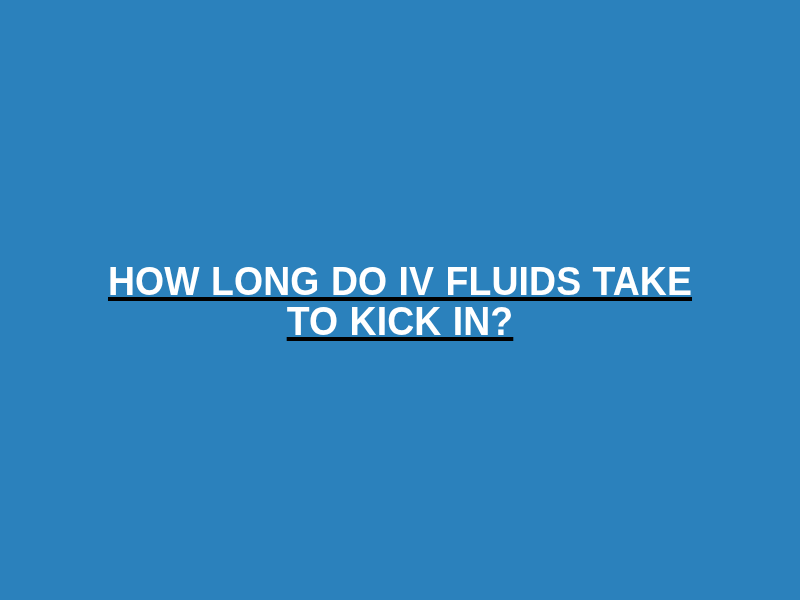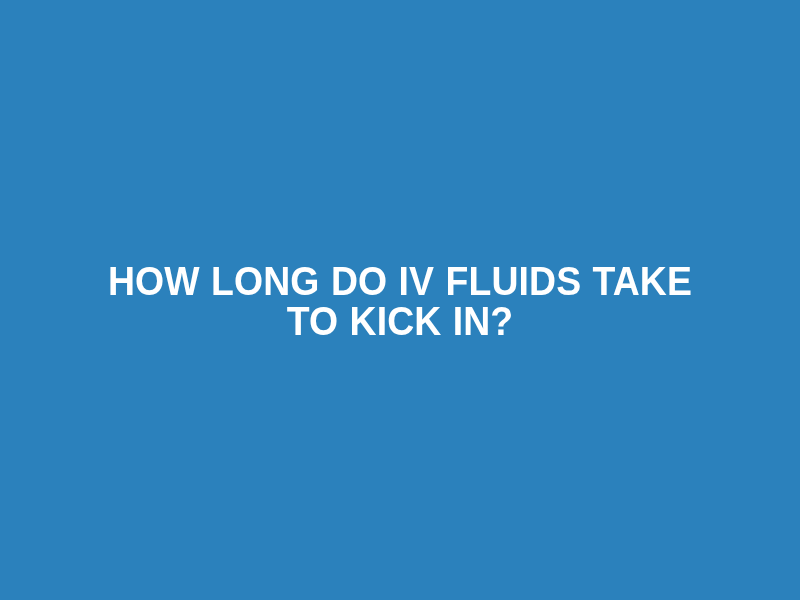--- a/index.html
+++ b/index.html
@@ -27,20 +27,21 @@
     align-items: center;
     justify-content: center;
   }
 
   
   .hero-title-wrap {
     width: 660px;
     margin: 4px auto;
     
     transform: translateY(1px);
+    text-decoration: underline;
   }
 
   .hero-title {
     margin: 0;
     padding: 0;
     color: #ffffff;
     font-family: "Liberation Sans Narrow", "Liberation Sans", sans-serif;
     font-size: 40px;
     line-height: 40px;
     font-weight: 700;

